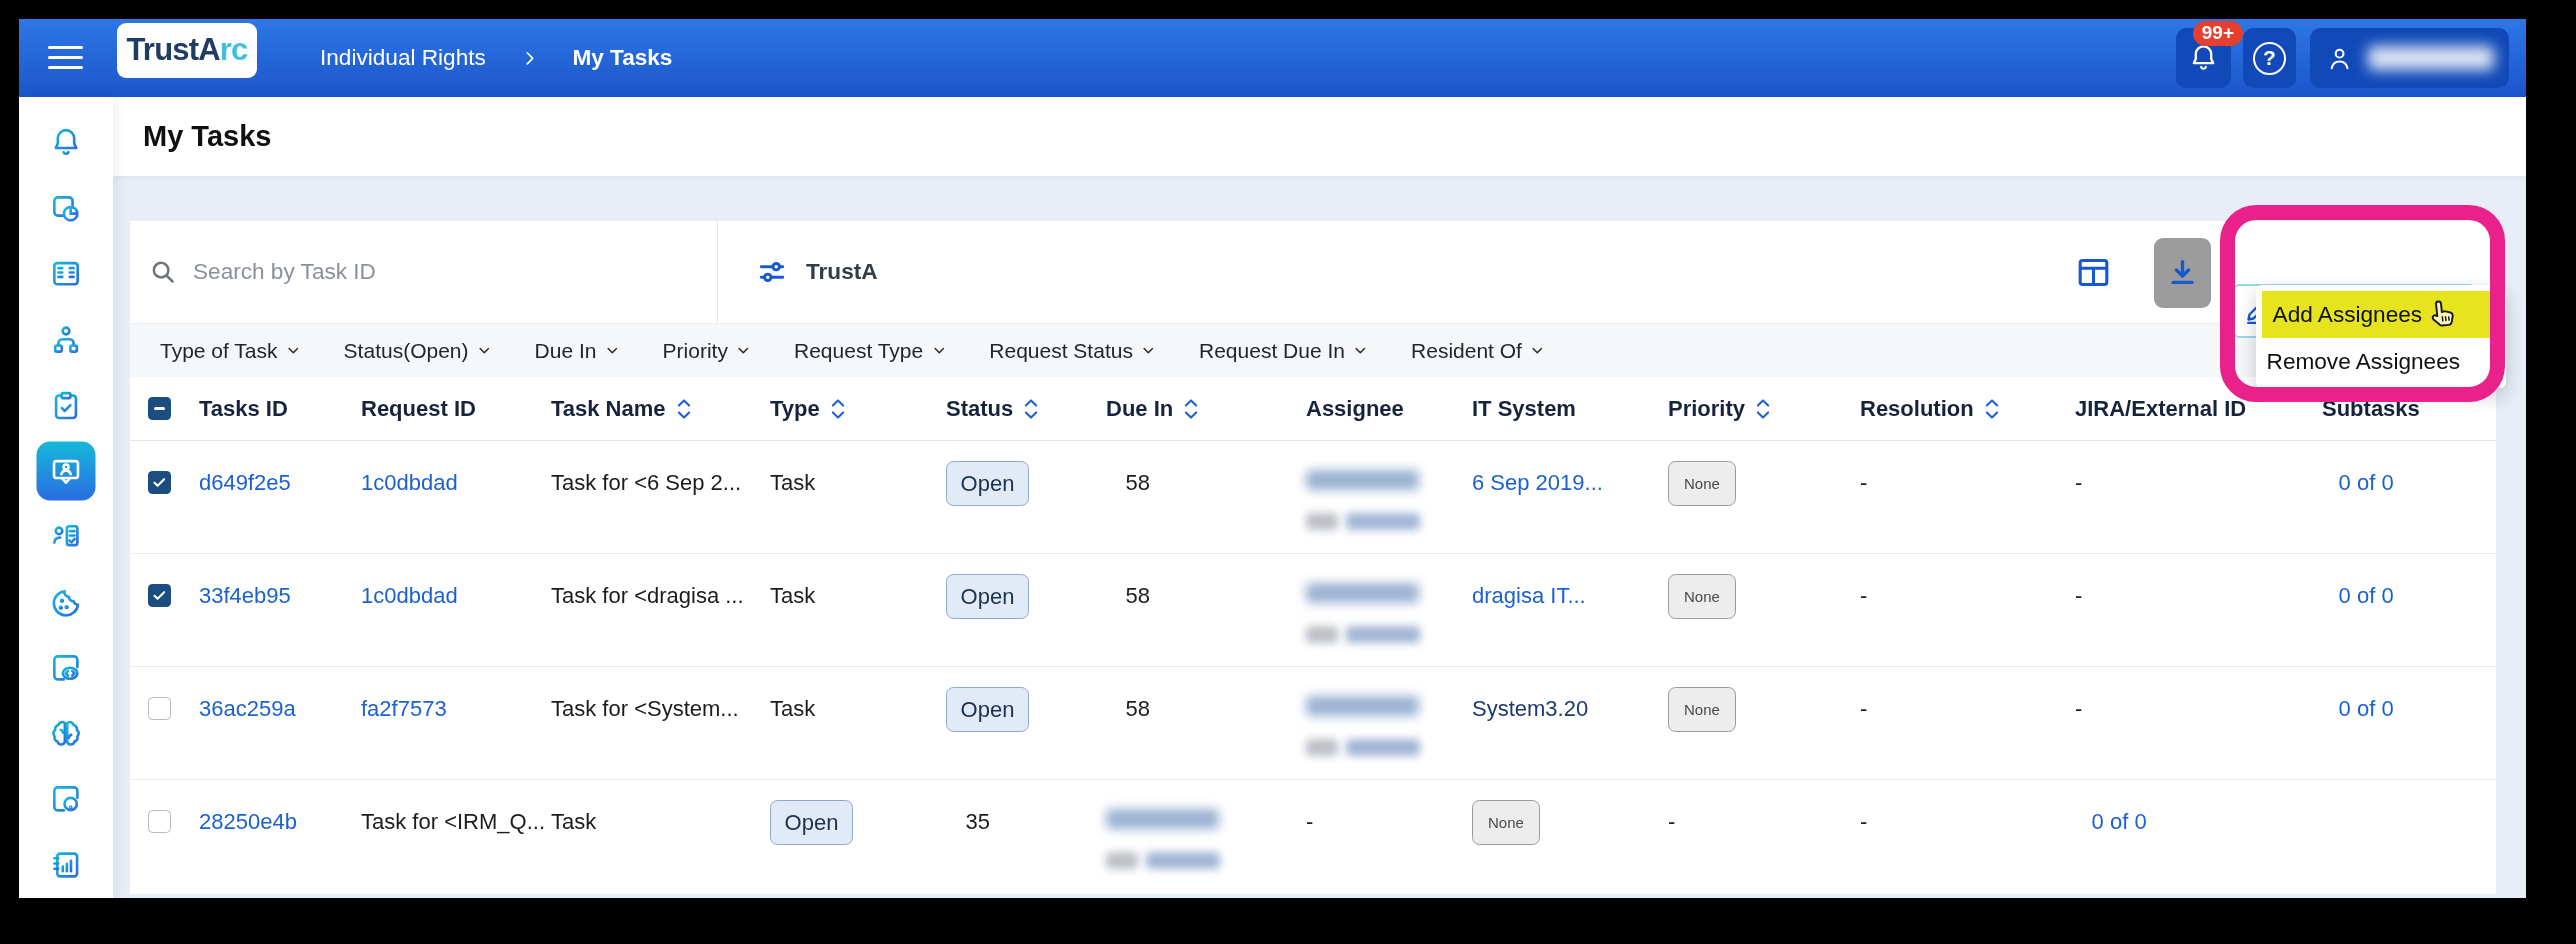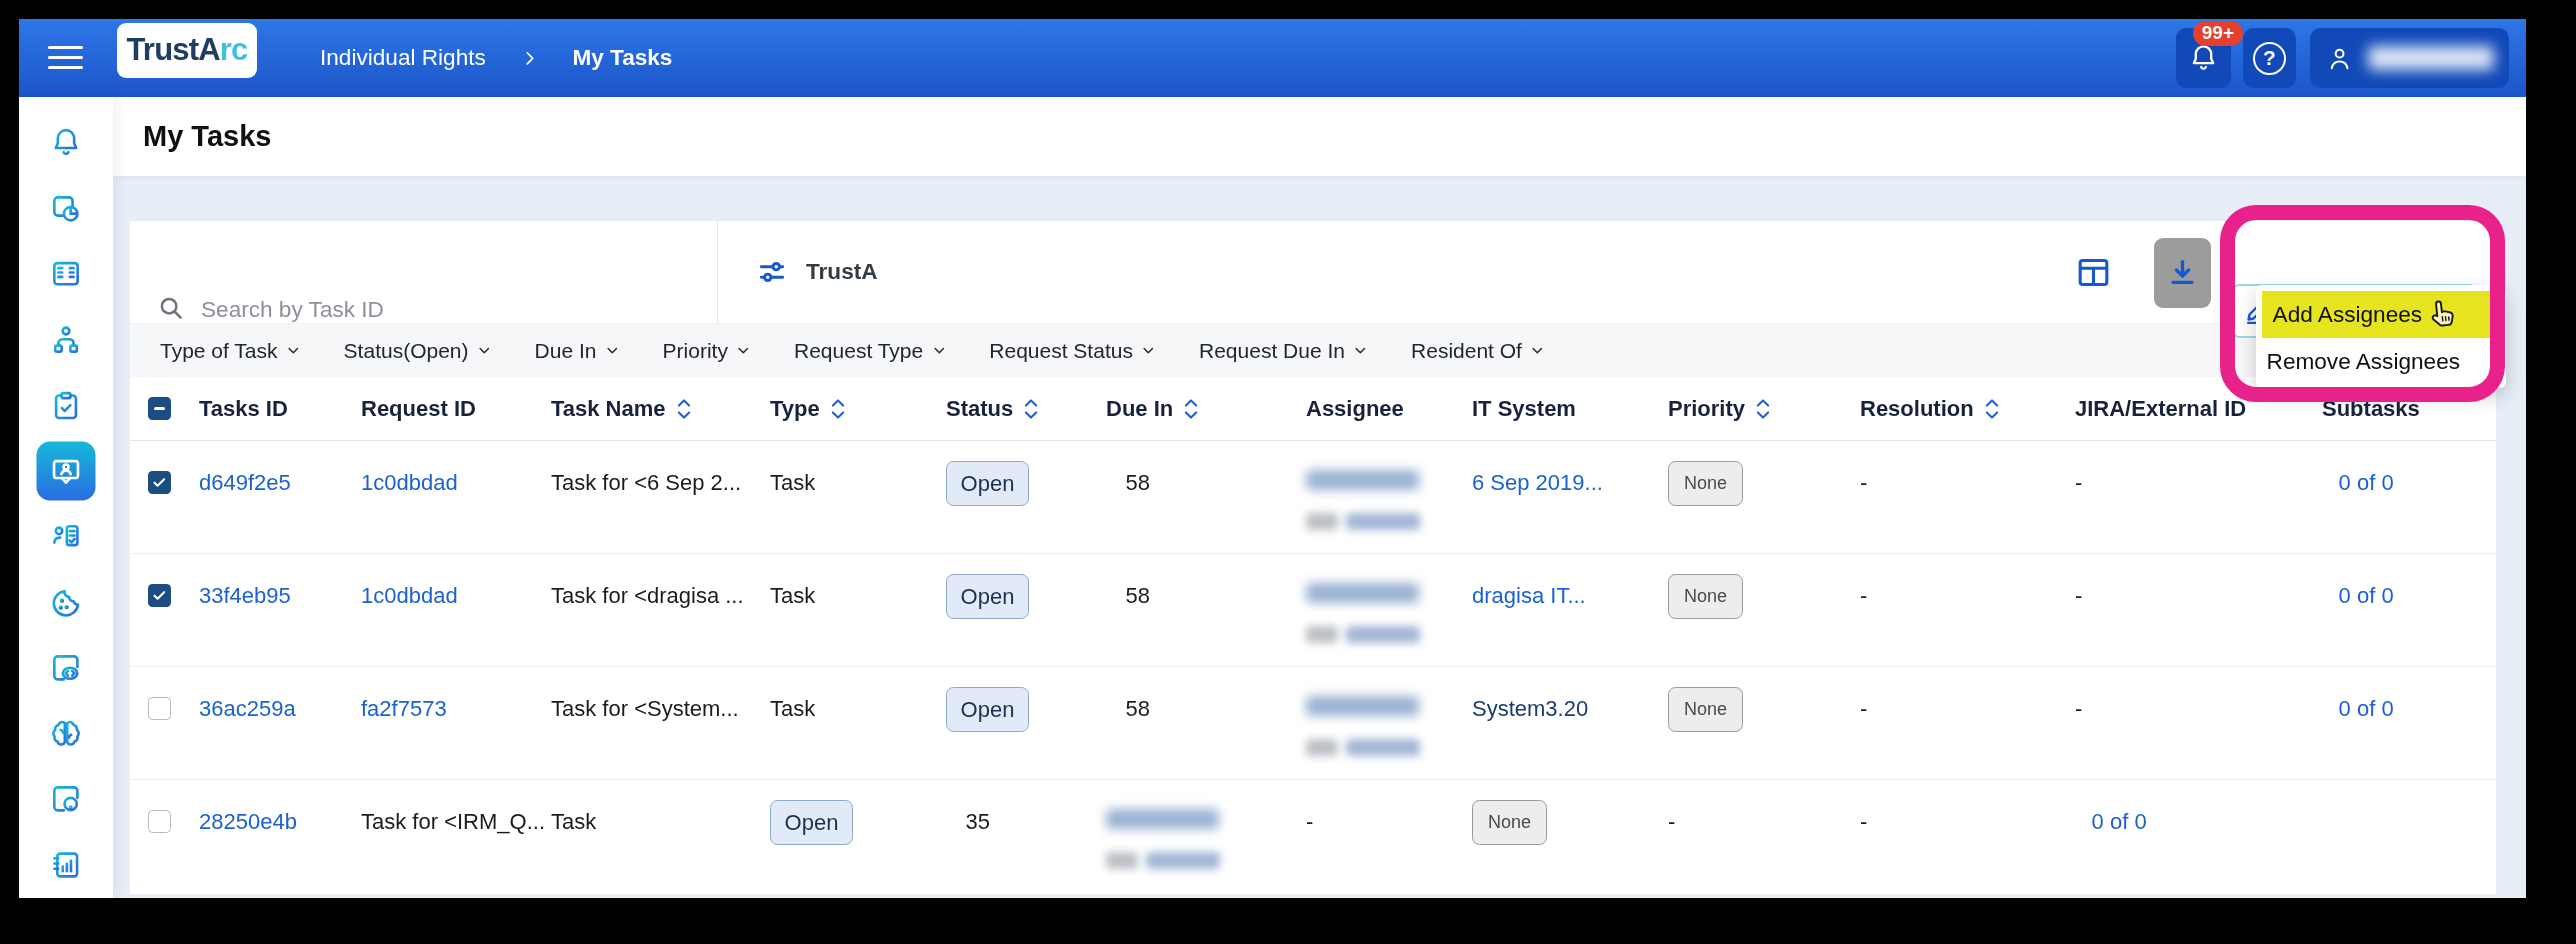--- a/index.html
+++ b/index.html
@@ -36,21 +36,21 @@
   .side-item svg { width:35px; height:35px; }
 
   
   .title-bar { position:absolute; left:94px; top:78px; width:2413px; height:79px; background:#fff;
     display:flex; align-items:center; padding-left:30px; box-shadow:0 1.5px 4.5px rgba(16,40,90,.05); }
   .page-title { font-size:29px; font-weight:bold; color:#101010; }
 
   
   .card { position:absolute; left:111px; top:202px; width:2366px; height:673px; background:#fff; }
   .toolbar { position:relative; height:103px; display:flex; border-bottom:0.8px solid #eef0f3; }
-  .search-area { flex:0 0 587px; display:flex; align-items:flex-end; padding-left:26px; gap:15px; }
+  .search-area { flex:0 0 587px; display:flex; align-items:center; padding-left:18px; gap:15px; }
   .search-input { border:none; outline:none; font-size:22.6px; color:#333; width:468px; font-family:inherit; }
   .search-input::placeholder { color:#8b9099; }
   .filter-area { flex:1; border-left:1.5px solid #e4e6ea; display:flex; align-items:center; padding-left:38px; gap:18px; }
   .filter-label { font-size:22.6px; color:#333c45; font-weight:bold; }
   .btn-columns { position:absolute; left:1939px; top:27px; width:48px; height:48px; display:flex; align-items:center; justify-content:center; cursor:pointer; }
   .btn-download { position:absolute; left:2024px; top:16.6px; width:57px; height:70px; background:#9c9c9c; border-radius:9px;
     display:flex; align-items:center; justify-content:center; cursor:pointer; }
   .btn-bulk { position:absolute; left:2102px; top:19px; width:245px; height:54px; background:#fff; border:2.3px solid #97d9ea;
     border-radius:7.5px; display:flex; align-items:center; justify-content:center; gap:13.6px; cursor:pointer;margin-top:44px; }
   .bulk-label { font-size:23.4px; font-weight:bold; color:#1254cf; }
@@ -70,21 +70,21 @@
 
   .trow { height:113px; align-items:start; border-bottom:1.5px solid #ededed; padding-top:0; }
   .trow > div { padding-top:29px; }
   .trow .cb-cell { padding-top:30px; }
   .cell { font-size:22px; color:#1c1c1c; }
   .link { font-size:22px; color:#1b61d1; cursor:pointer; }
   .link.navy { color:#1c3a72; }
   .pill-open { display:inline-flex; align-items:center; justify-content:center; margin-top:-9px; min-width:74px; height:45px;
     background:#e3eaf7; border:1.5px solid #8fa9cc; border-radius:7.5px; font-size:22px; color:#1c3150; padding:0 13.6px; }
   .pill-none { display:inline-flex; align-items:center; justify-content:center; margin-top:-9px; height:45px;
-    background:#ededed; border:1.5px solid #9a9a9a; border-radius:7.5px; font-size:18px; color:#4a4a4a; padding:0 15px; }
+    background:#ededed; border:1.5px solid #9a9a9a; border-radius:7.5px; font-size:15px; color:#4a4a4a; padding:0 15px; }
   .due-cell { padding-left:19.6px; }
   .sub-cell { padding-left:16.6px; }
   .assignee-blur .l1 { width:113px; height:20.4px; background:#7f9ec7; border-radius:4.5px; filter:blur(5.3px); opacity:.8; }
   .assignee-blur .l2 { margin-top:22.6px; display:flex; gap:7.5px; }
   .assignee-blur .l2 i { display:block; height:17.4px; border-radius:3.8px; filter:blur(4.5px); opacity:.8; }
   .assignee-blur .g { width:32px; background:#aab0b8; }
   .assignee-blur .b { width:74px; background:#8aa3ca; }
 
   
   .dropdown { position:absolute; left:2237px; top:266px; width:250px; height:103px; background:#fff; border-radius:6px;

